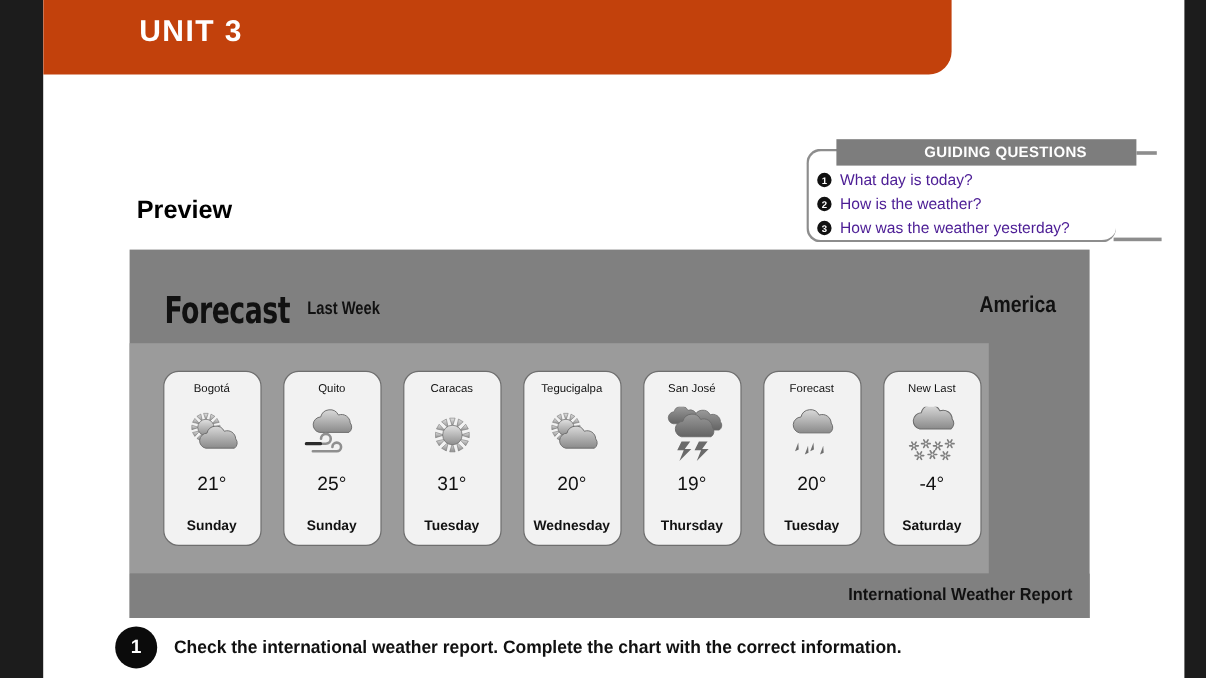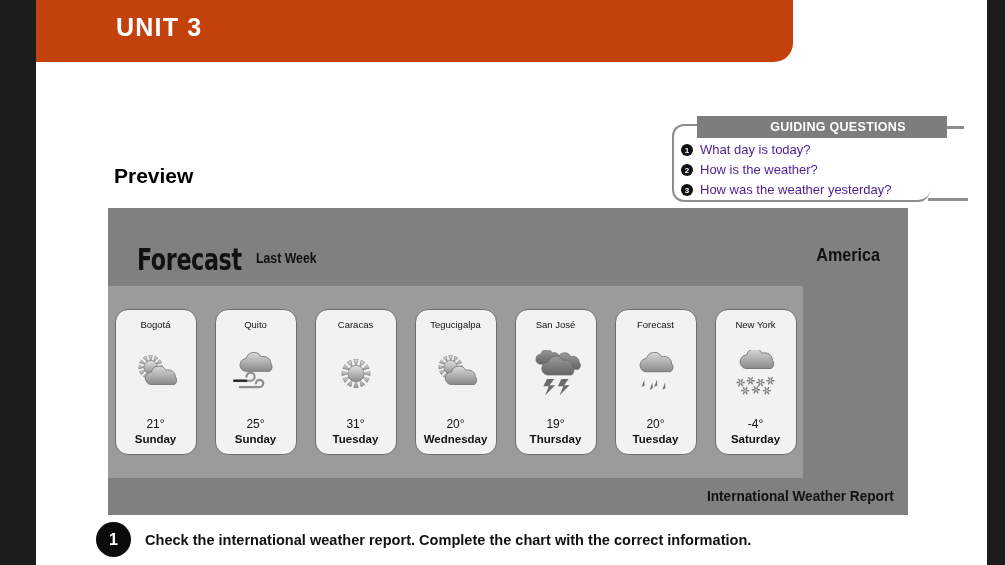--- a/index.html
+++ b/index.html
@@ -94,21 +94,21 @@
     transform:scaleX(.82);transform-origin:left center;
   }
   .region{
     position:absolute;right:28px;top:36px;
     font-size:19px;font-weight:bold;color:#111;
     transform:scaleX(.85);transform-origin:right center;
   }
   .widget-body{
     position:absolute;left:0;top:78px;width:695px;height:192px;
     background:#9b9b9b;
-    display:flex;align-items:center;justify-content:center;gap:18px;
+    display:flex;align-items:center;justify-content:center;gap:18px;padding-left:21px;
   }
   .widget-foot{
     position:absolute;left:0;top:270px;width:800px;height:37px;
     background:#808080;
   }
   .foot-label{
     position:absolute;right:14px;top:10px;
     font-size:14.5px;font-weight:bold;color:#111;
     transform:scaleX(.94);transform-origin:right center;
   }
@@ -124,21 +124,21 @@
   }
   .card-city{
     margin-top:9px;font-size:9.5px;color:#111;font-weight:normal;
     white-space:nowrap;
   }
   .card-icon{
     flex:1 1 auto;display:flex;align-items:center;justify-content:center;
     width:100%;
   }
   .card-temp{
-    font-size:12px;color:#111;margin-bottom:2px;
+    font-size:16px;color:#111;margin-bottom:20px;
   }
   .card-day{
     font-size:11.5px;font-weight:bold;color:#111;margin-bottom:9px;
   }
   
   .instr{
     position:absolute;left:60px;top:522px;
     display:flex;align-items:center;gap:14px;
   }
   .instr-badge{
@@ -453,21 +453,21 @@
               <path d="M 19 33 l -3 8 l 3.4 -1.6 Z" fill="#6f6f6f" transform="translate(0,0)"></path>
               <path d="M 26 33 l -3 8 l 3.4 -1.6 Z" fill="#6f6f6f" transform="translate(2,3)"></path>
               <path d="M 33 33 l -3 8 l 3.4 -1.6 Z" fill="#6f6f6f" transform="translate(0,0)"></path>
               <path d="M 40 33 l -3 8 l 3.4 -1.6 Z" fill="#6f6f6f" transform="translate(2,3)"></path>
             </svg>
           </div>
           <div class="card-temp">20°</div>
           <div class="card-day">Tuesday</div>
         </div>
         <div class="card">
-          <div class="card-city">New York</div>
+          <div class="card-city">New Last</div>
           <div class="card-icon">
             <svg viewBox="0 0 64 52" width="58" height="47">
               <defs>
                 <linearGradient id="gC" x1="0" y1="0" x2="0" y2="1">
                   <stop offset="0" stop-color="#d9d9d9"></stop>
                   <stop offset="1" stop-color="#8a8a8a"></stop>
                 </linearGradient>
                 <linearGradient id="gS" x1="0" y1="0" x2="0" y2="1">
                   <stop offset="0" stop-color="#e2e2e2"></stop>
                   <stop offset="1" stop-color="#8e8e8e"></stop>

